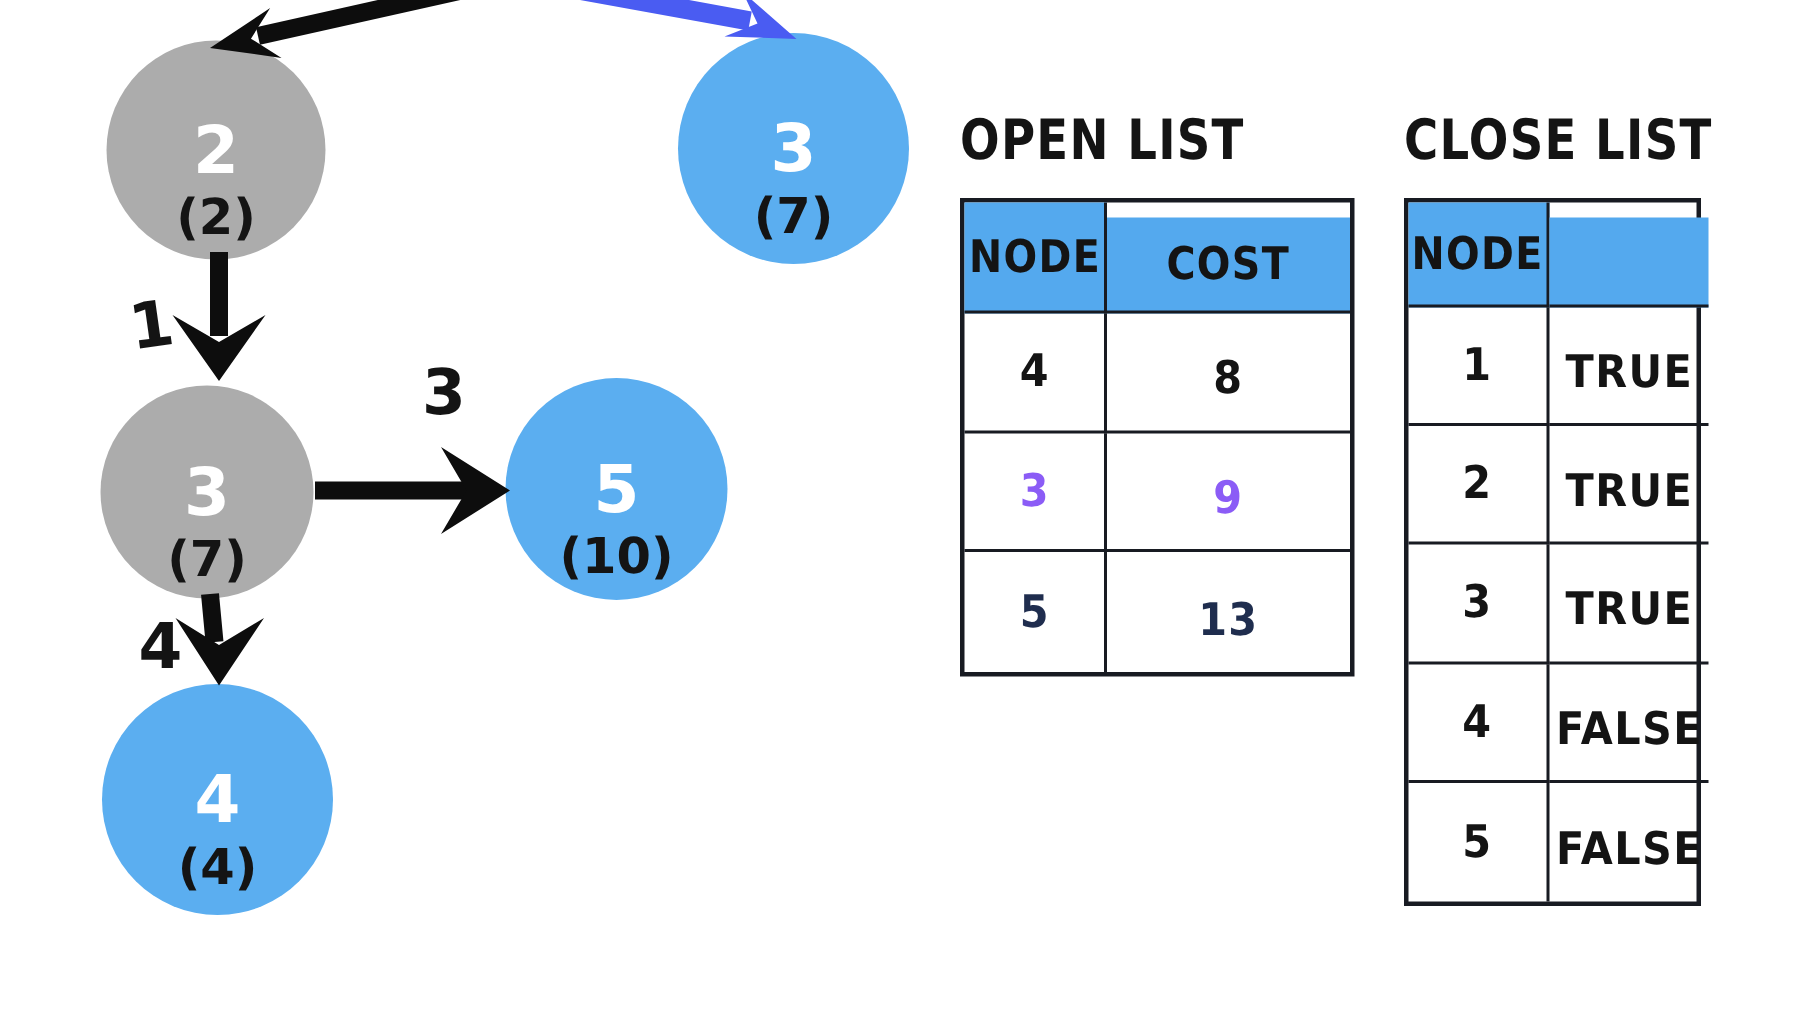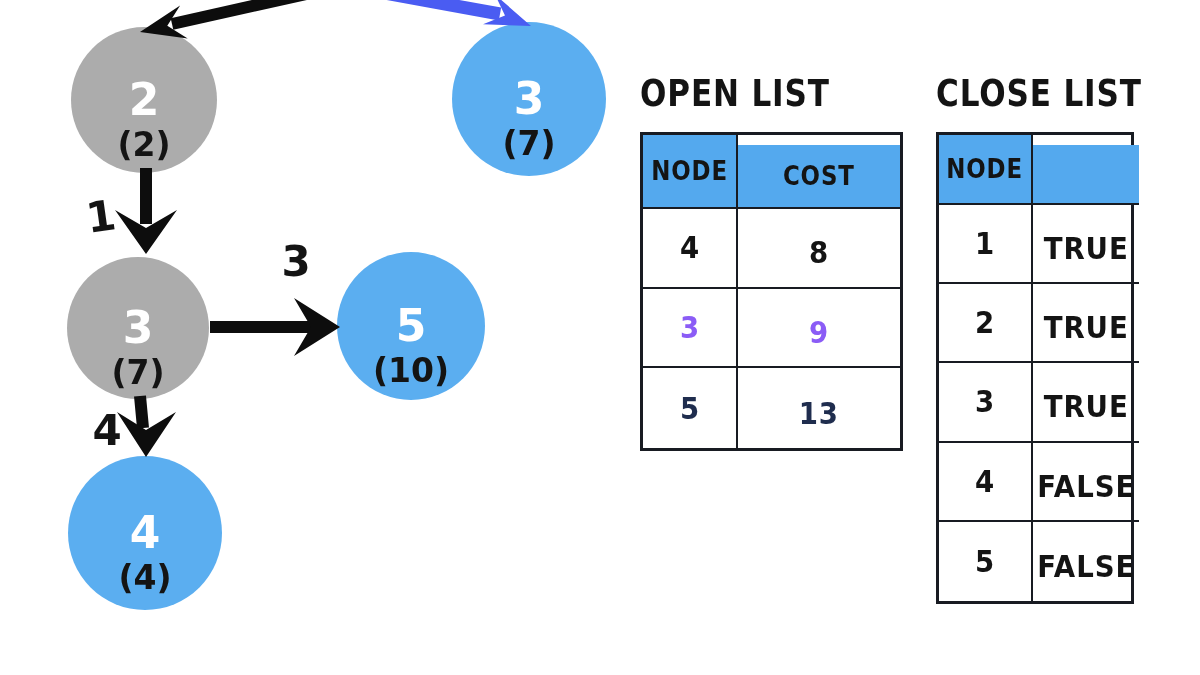--- a/index.html
+++ b/index.html
@@ -22,21 +22,21 @@
   .tbl-close{left:936px;top:132px;width:192px;height:466px;
     grid-template-columns:94px 1fr;grid-template-rows:70px repeat(5,1fr);}
   .cell{
     border-right:2.5px solid #181B22;border-bottom:2.5px solid #181B22;
     display:flex;align-items:center;justify-content:center;
     font-weight:bold;color:#141414;
   }
   .cell:nth-child(2n){border-right:none;margin-top:10px;}
   .tbl-open .cell:nth-last-child(-n+2){border-bottom:none;}
   .tbl-close .cell:nth-last-child(-n+2){border-bottom:none;}
-  .cell.hdr{background:#54A9EE;font-size:26px;}
+  .cell.hdr{background:#54A9EE;font-size:30px;}
   .cell.hdr span{transform:scaleX(0.88);letter-spacing:1px;}
   .cell.val{font-size:30px;}
   .cell.val span{transform:scaleX(0.92);letter-spacing:1px;}
 </style>
 </head>
 <body>
 
 <div class="stage">
 
   <svg class="graph-svg" width="640" height="675" viewBox="0 0 640 675">

